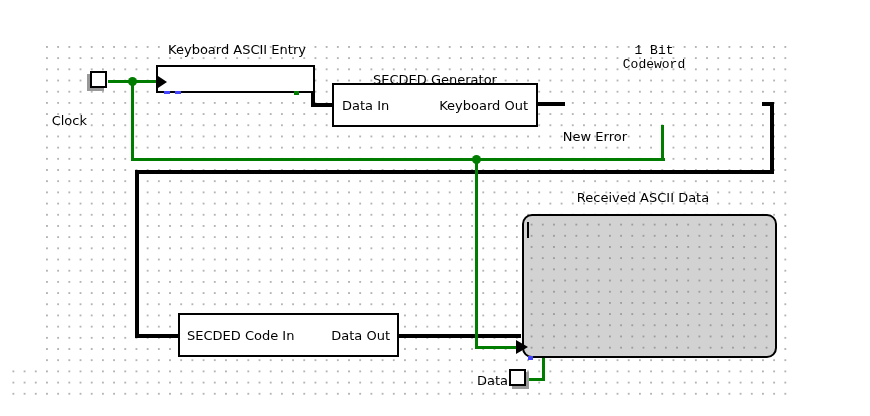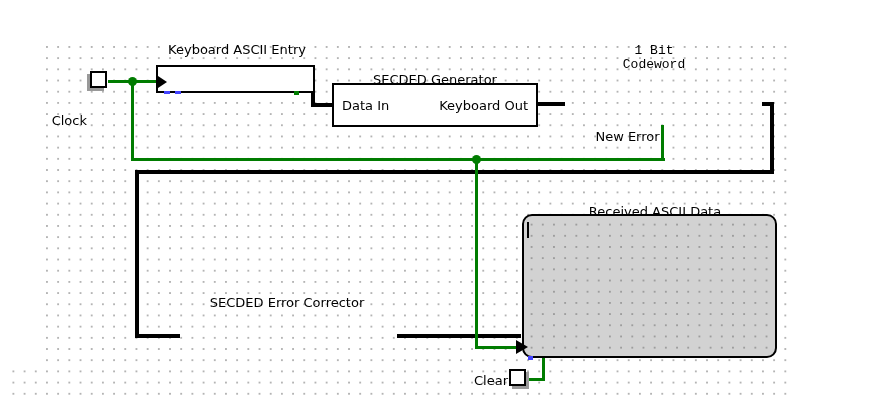--- a/index.html
+++ b/index.html
@@ -81,25 +81,28 @@
   <div class="portmark" style="left:175px;top:91px;width:6px;height:3px;background:var(--floating-port);"></div>
   <div class="portmark" style="left:294px;top:91px;width:5px;height:4px;background:var(--signal-wire);"></div>
 
   <div class="lbl title-c" style="left:435px;top:72px;">SECDED Generator</div>
   <div class="compbox" style="left:332px;top:83px;width:206px;height:44px;padding:0 8px;">
     <span>Data In</span>
     <span>Keyboard Out</span>
   </div>
 
   <div class="lbl title-c" style="left:654px;top:44px;line-height:13.5px;font-family:Liberation Mono, monospace;"><span>1 Bit</span><br><span>Codeword</span></div>
-  <div class="lbl" style="left:580px;top:129px;width:95px;text-align:center;">New Error</div>
+  <div class="lbl" style="left:532px;top:129px;width:95px;text-align:right;">New Error</div>
 
-  <div class="lbl title-c" style="left:643px;top:204px;margin-left:12px;">Received ASCII Data</div>
+  <div class="lbl title-c" style="left:643px;top:190px;">Received ASCII Data</div>
   <div class="tty"></div>
   <div class="cursor"></div>
   <div class="tri" style="left:516px;top:340px;border-left:12px solid #000;border-top:7px solid transparent;border-bottom:7px solid transparent;"></div>
   <div class="portmark" style="left:528px;top:356px;width:5px;height:4px;background:var(--floating-port);"></div>
 
-  <div class="lbl title-c" style="left:287px;top:295px;">SECDED Error Corrector</div>
+  <div class="compbox" style="left:178px;top:313px;width:221px;height:44px;padding:0 7px;">
+    <span>SECDED Code In</span>
+    <span>Data Out</span>
+  </div>
 
-  <div class="lbl" style="left:466px;top:373px;width:42px;text-align:right;">Clear</div>
+  <div class="lbl" style="left:466px;top:373px;width:42px;text-align:right;">Data</div>
   <div class="btn3d shadow-right" style="left:509px;top:369px;"></div>
 </div>
 
 </body></html>

